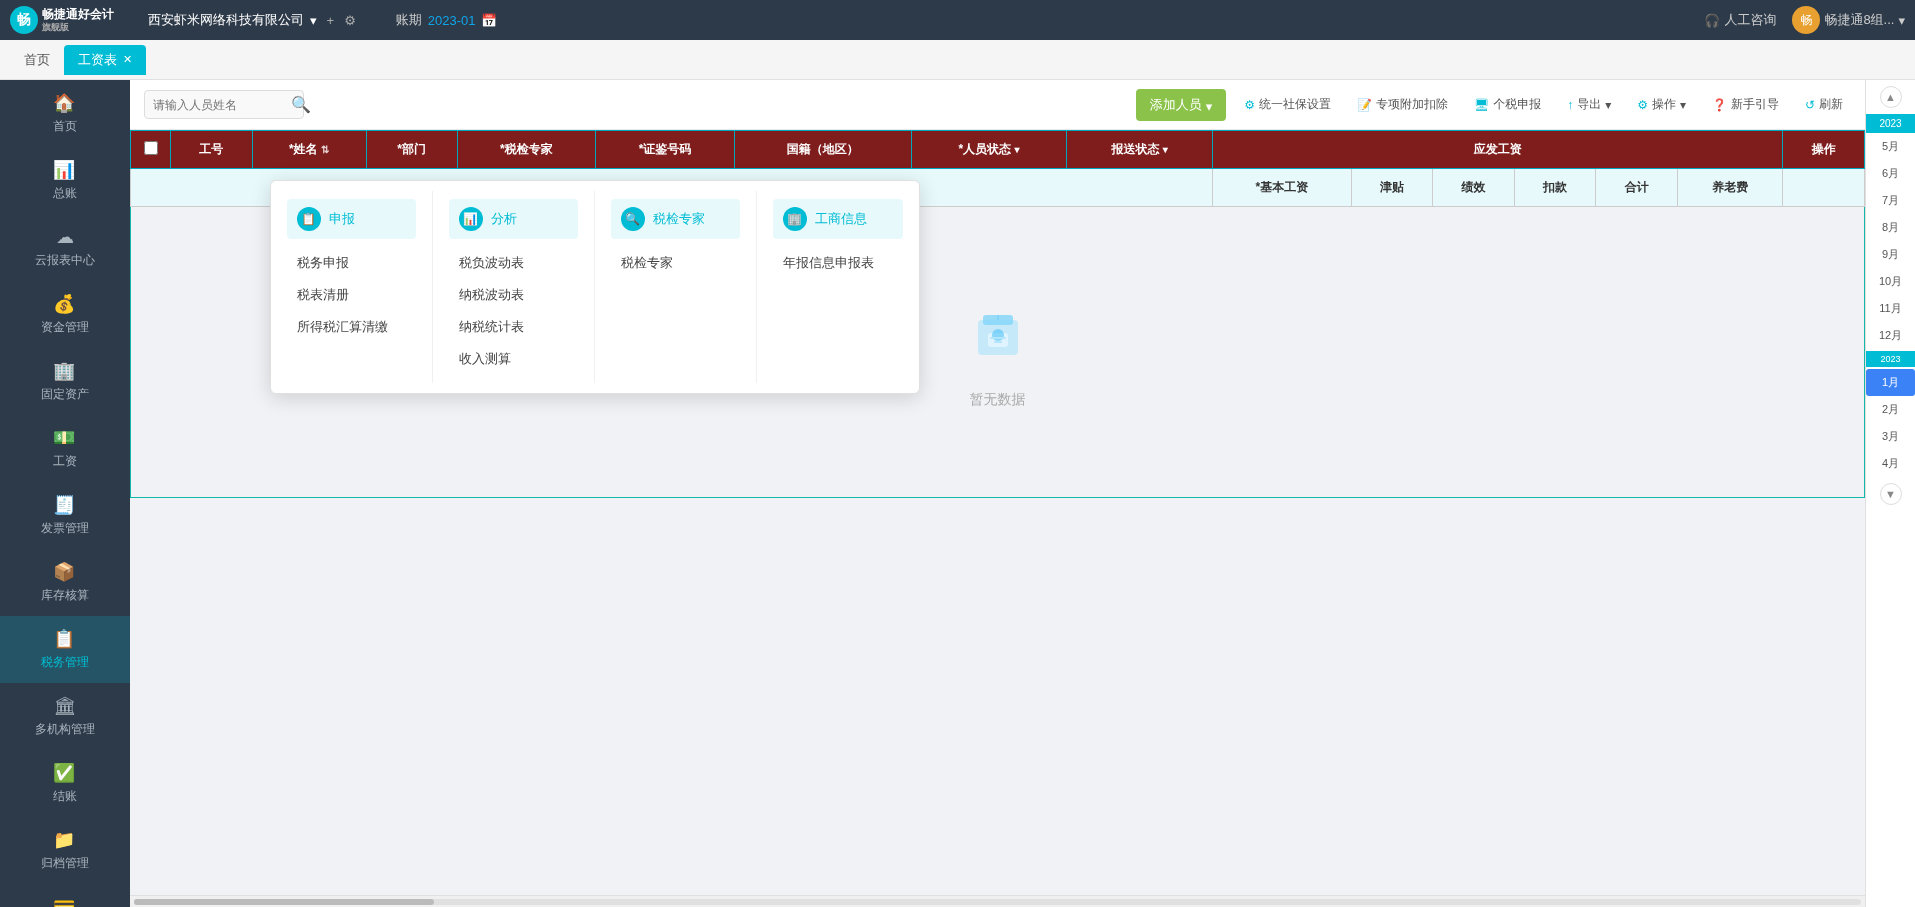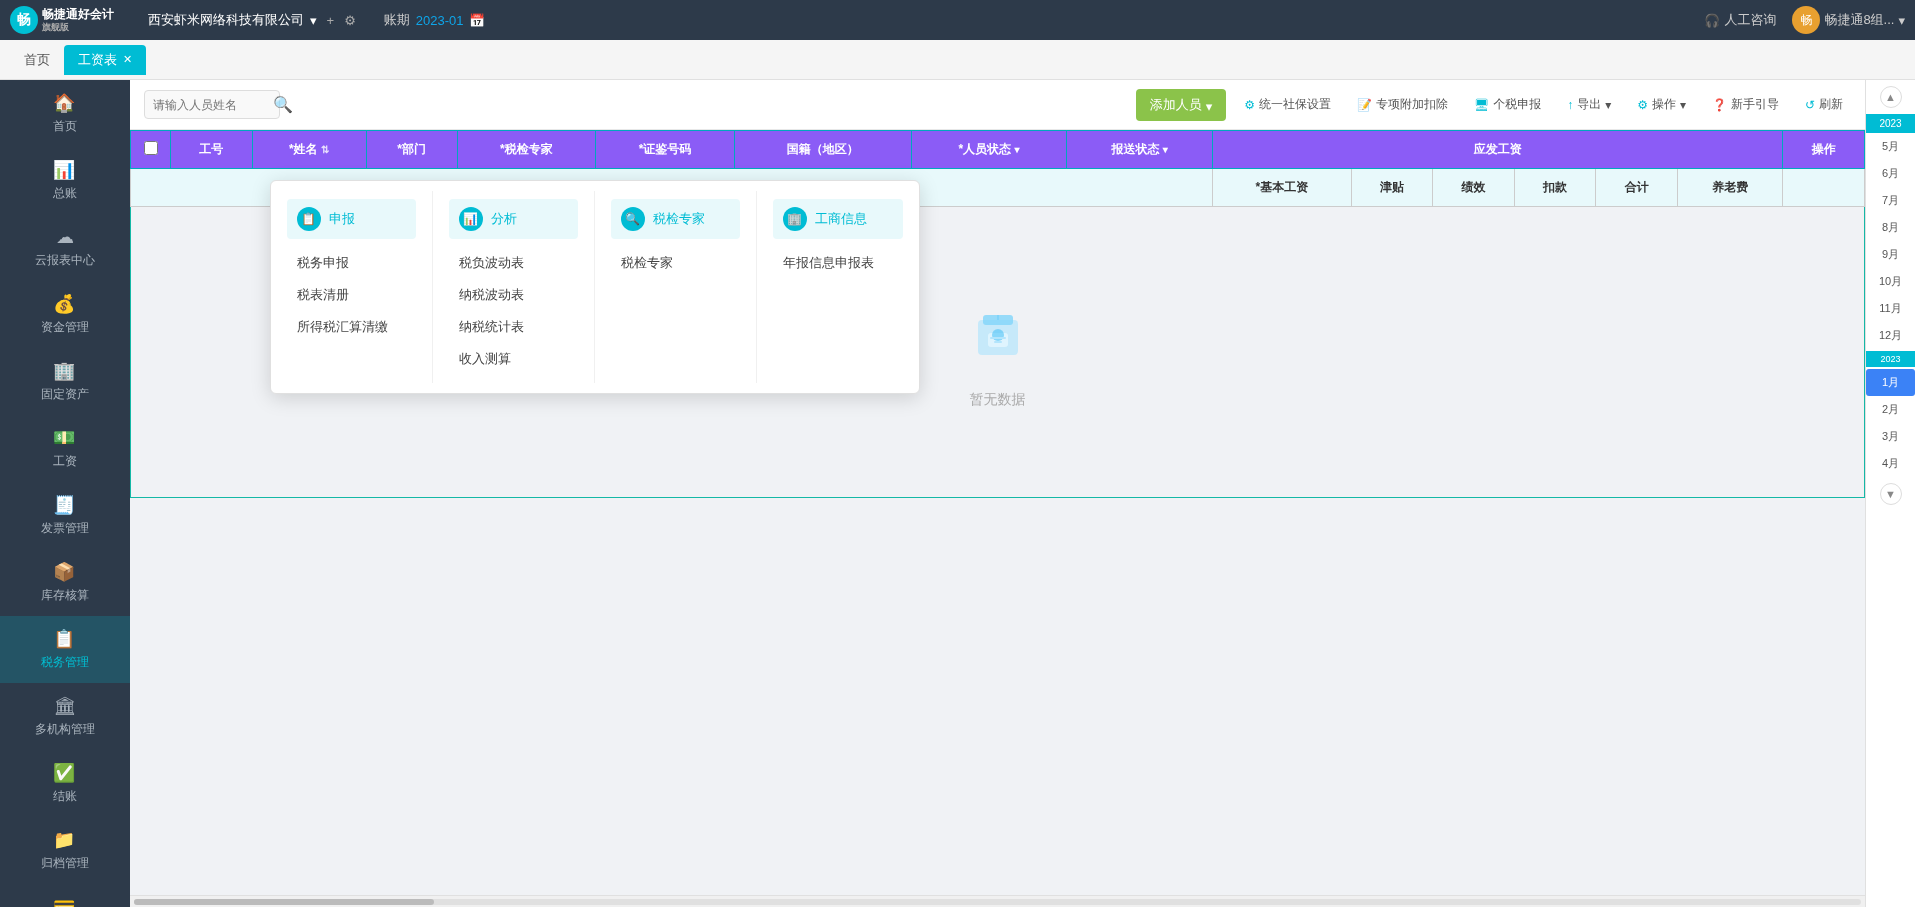--- a/index.html
+++ b/index.html
@@ -36,21 +36,21 @@
     .logo-main { color: #fff; font-size: 12px; }
     .logo-sub { color: #aaa; font-size: 9px; }
     .company-selector {
       display: flex; align-items: center; gap: 6px;
       color: #fff; font-size: 13px; cursor: pointer;
       padding: 4px 8px;
       border-radius: 4px;
     }
     .period-info {
       display: flex; align-items: center; gap: 6px;
-      color: #ccc; font-size: 13px; margin-left: 20px;
+      color: #ccc; font-size: 13px; margin-left: 32px;
     }
     .period-date { color: #0ea5e9; }
     .header-right {
       margin-left: auto;
       display: flex; align-items: center; gap: 16px;
       color: #ccc; font-size: 13px;
     }
     .header-btn {
       display: flex; align-items: center; gap: 4px;
       cursor: pointer; color: #ccc;
@@ -135,23 +135,23 @@
       display: flex;
       align-items: center;
       padding: 0 14px;
       gap: 10px;
       border-bottom: 1px solid #e8e8e8;
       flex-shrink: 0;
     }
     .search-input-wrap {
       display: flex; align-items: center;
       border: 1px solid #ddd; border-radius: 4px;
-      padding: 4px 8px; gap: 0;
+      padding: 4px 8px; gap: 18px;
       background: #f9f9f9;
-      width: 136px;
+      width: 160px;
     }
     .search-input-wrap input {
       border: none; background: transparent;
       font-size: 12px; outline: none; color: #666;
       width: 120px;
     }
     .toolbar-actions {
       margin-left: auto;
       display: flex; align-items: center; gap: 10px;
     }
@@ -177,21 +177,21 @@
       flex: 1;
       overflow: auto;
       position: relative;
     }
     .salary-table {
       width: 100%;
       border-collapse: collapse;
       font-size: 12px;
     }
     .salary-table th {
-      background: #8b5cf6;
+      background: #7f1d1d;
       color: #fff;
       padding: 10px 8px;
       text-align: center;
       border: 1px solid #00a8be;
       white-space: nowrap;
       position: sticky; top: 0; z-index: 5;
     }
     .salary-table th.sub-header {
       background: #e8f9fb;
       color: #333;

